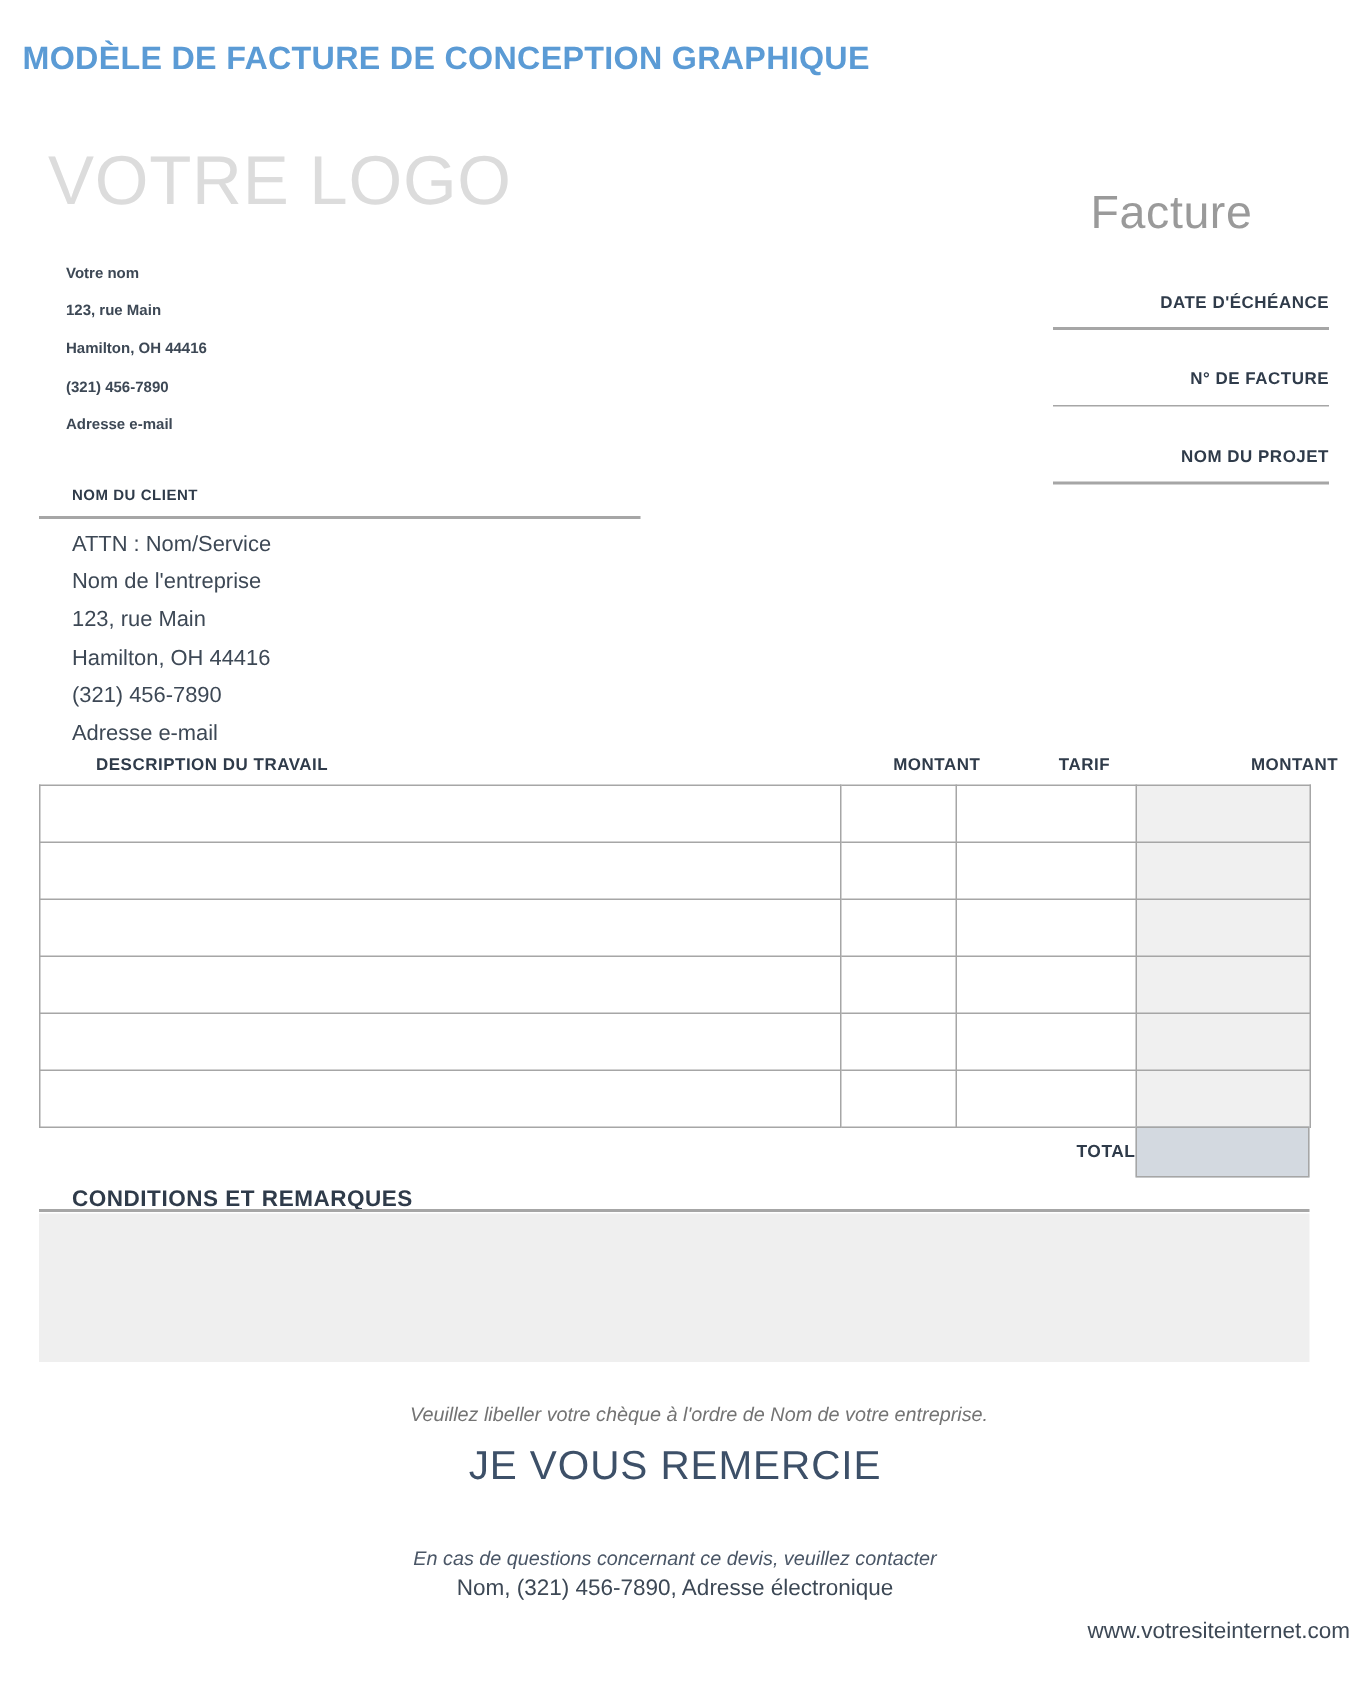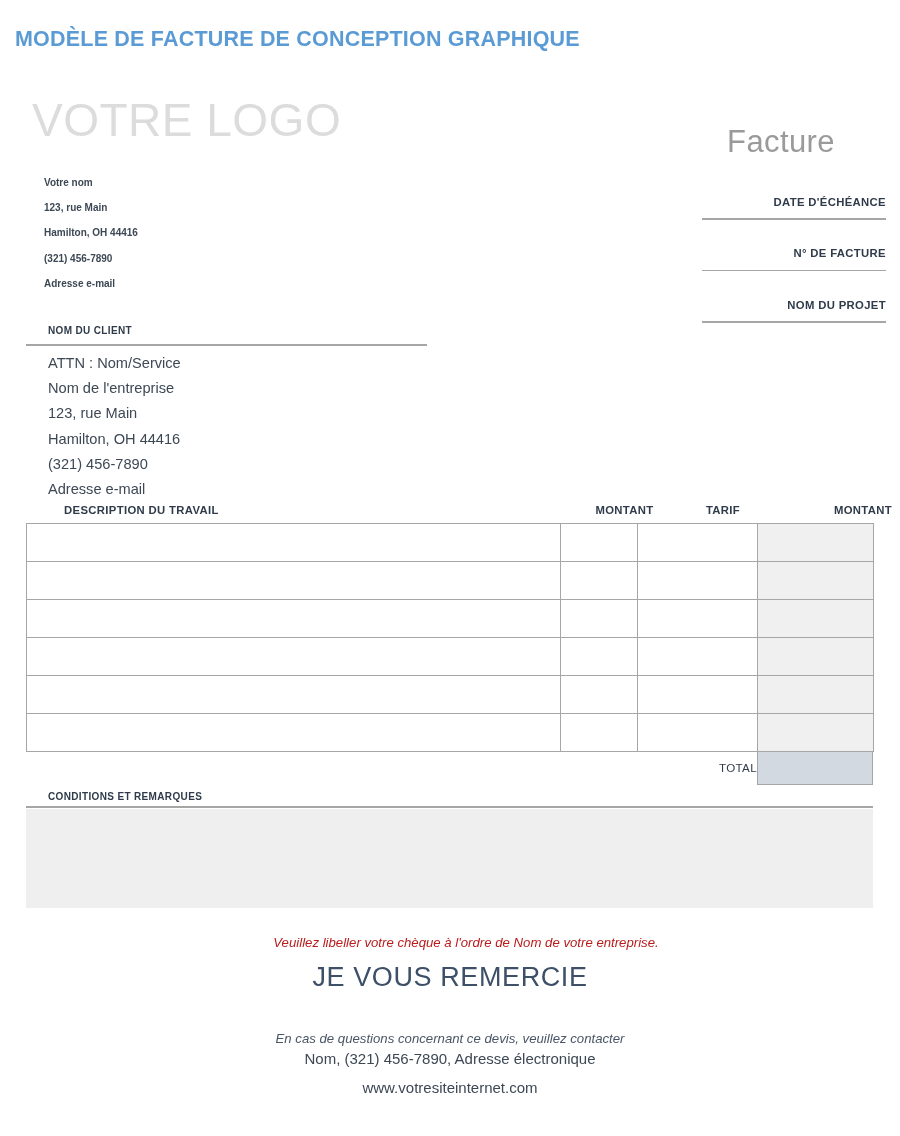--- a/index.html
+++ b/index.html
@@ -150,37 +150,37 @@
     left: 26px; top: 751px;
     width: 847px; height: 34px;
   }
   .total-label {
     position: absolute;
     left: 531px; top: 0;
     width: 200px; height: 34px;
     line-height: 34px;
     text-align: right;
     font-size: 11.6px;
-    font-weight: normal;
+    font-weight: bold;
     letter-spacing: 0.35px;
     color: #2f3b4a;
   }
   .total-cell {
     position: absolute;
     left: 731px; top: 0;
     width: 116px; height: 34px;
     background: #d3d9e0;
     border: 1px solid #a6a6a6;
   }
 
   
   .cond-head {
     position: absolute;
     left: 48px; top: 791px;
-    font-size: 10px;
+    font-size: 15px;
     font-weight: bold;
     letter-spacing: 0.35px;
     color: #2f3b4a;
   }
   .cond-rule {
     position: absolute;
     left: 26px; top: 806px;
     width: 847px; height: 1.5px;
     background: #a6a6a6;
   }
@@ -194,21 +194,21 @@
   
   .foot {
     position: absolute;
     left: 0; right: 0;
     text-align: center;
   }
   .foot-note {
     top: 935px;
     font-size: 13.2px;
     font-style: italic;
-    color: #b91c1c;
+    color: #737373;
     padding-left: 32px;
   }
   .foot-thanks {
     top: 962px;
     font-size: 27px;
     font-weight: 300;
     letter-spacing: 0.6px;
     color: #3d5068;
   }
   .foot-q {
@@ -219,20 +219,21 @@
   }
   .foot-contact {
     top: 1050px;
     font-size: 15px;
     color: #3d4855;
   }
   .foot-web {
     top: 1079px;
     font-size: 15px;
     color: #3d4855;
+    text-align: right;
   }
 </style>
 </head>
 <body>
 
 <div class="doc-title">MODÈLE DE FACTURE DE CONCEPTION GRAPHIQUE</div>
 
 <div class="logo">VOTRE LOGO</div>
 <div class="invoice-word">Facture</div>
 

